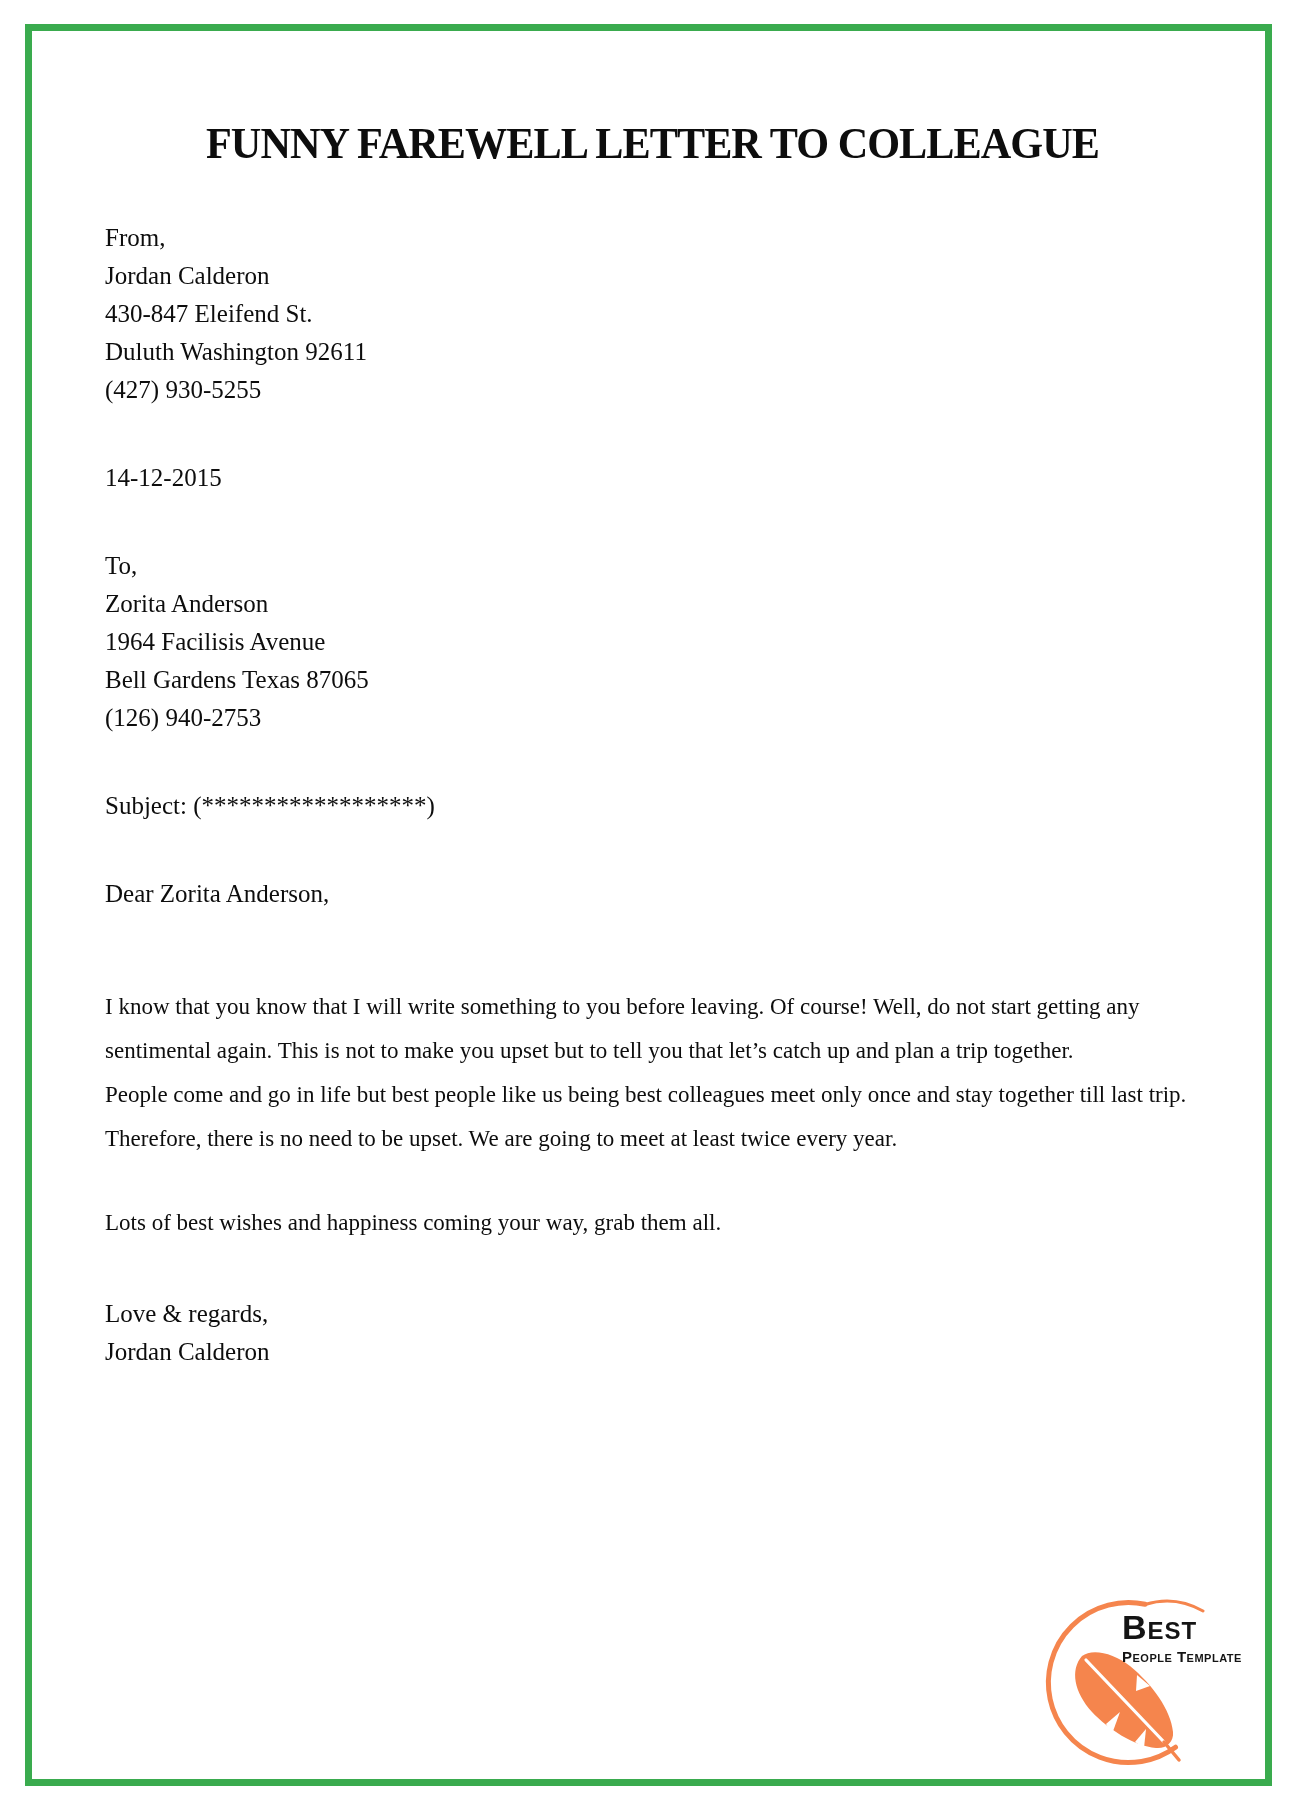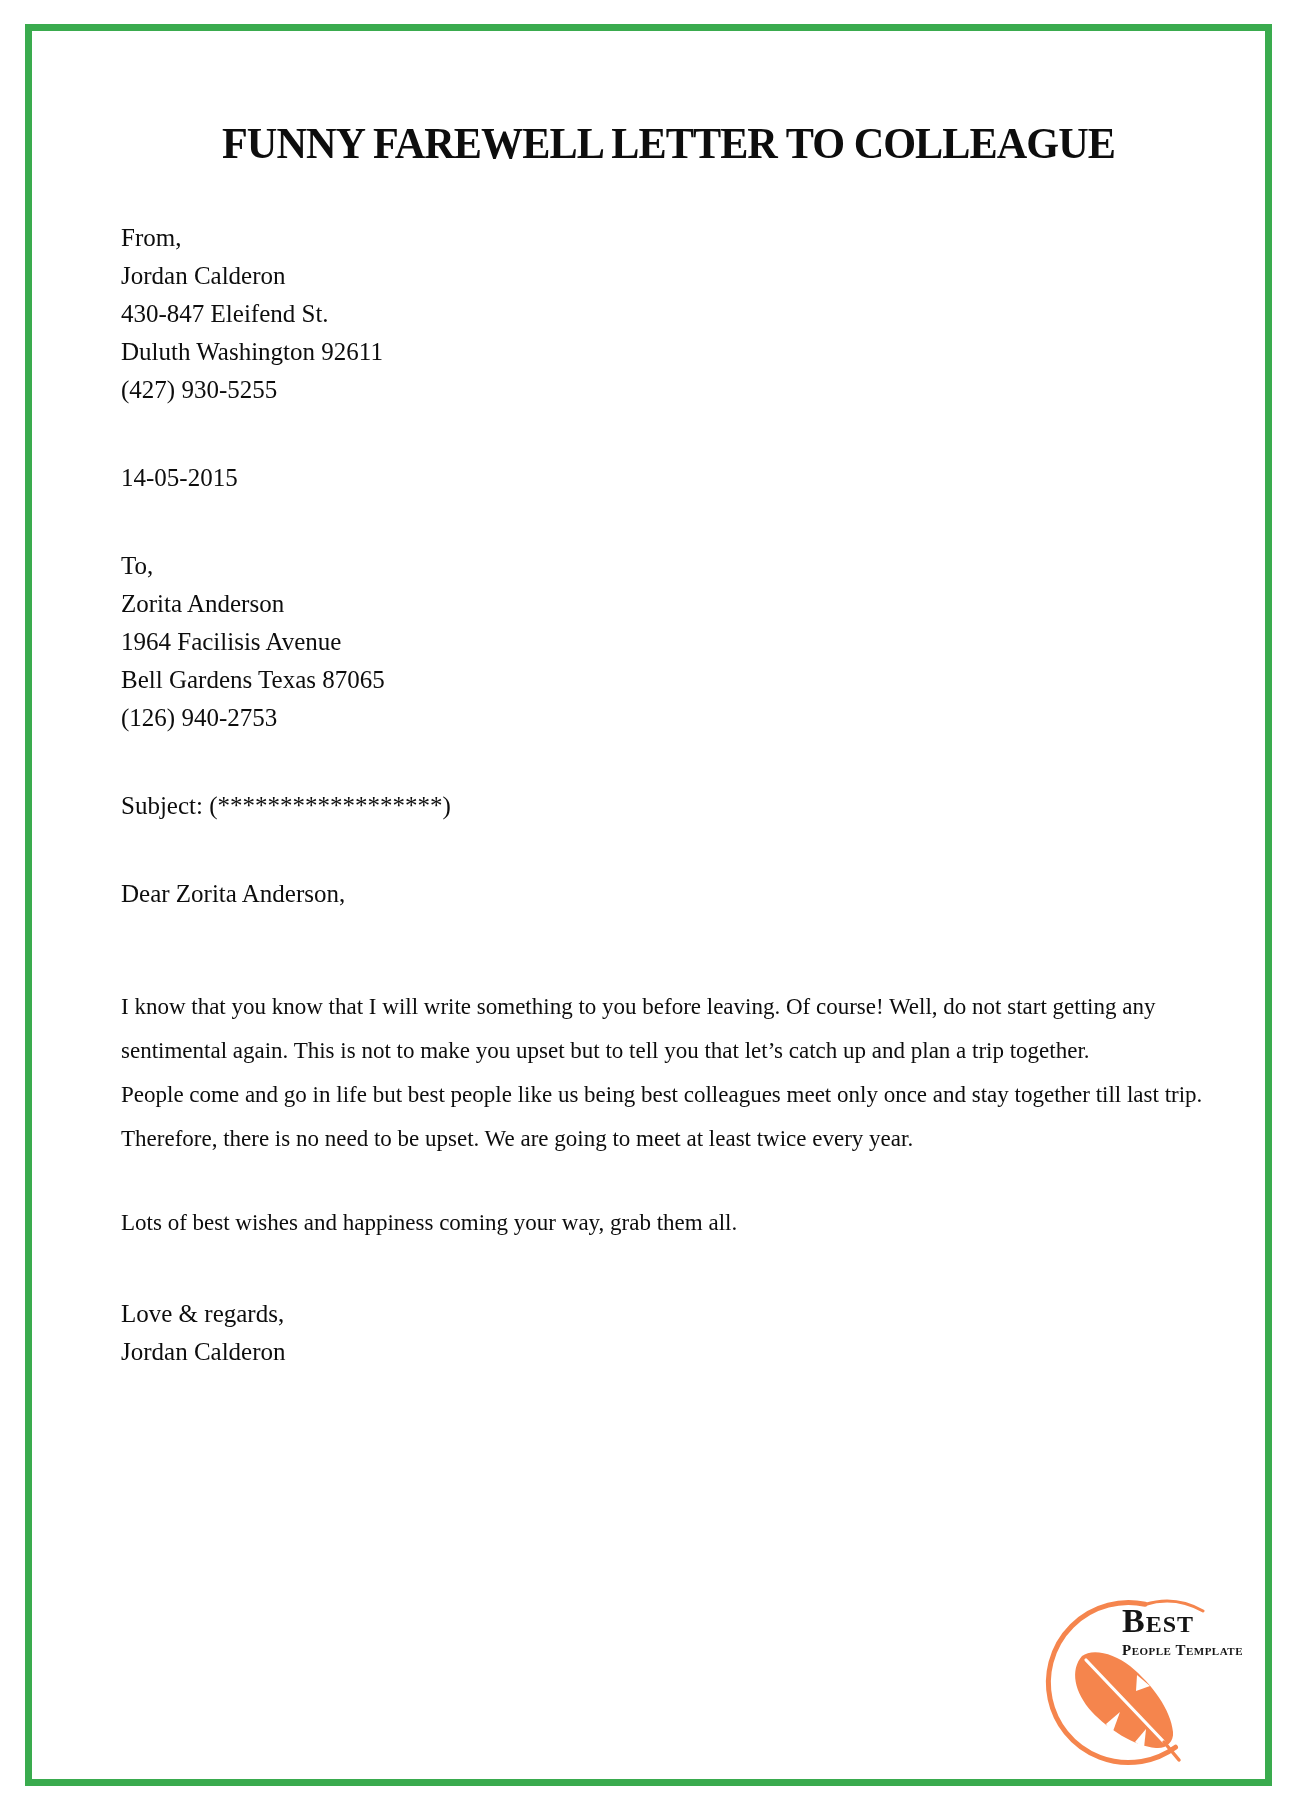--- a/index.html
+++ b/index.html
@@ -19,21 +19,21 @@
     color:var(--ink);
   }
   .frame{
     position:absolute;
     left:25px; top:24px; right:28px; bottom:20px;
     border:7px solid var(--green);
     pointer-events:none;
   }
   .content{
     position:absolute;
-    left:121px; top:118px;
+    left:105px; top:118px;
     width:1095px;
   }
   .doc-title{
     font-size:44px;
     font-weight:bold;
     letter-spacing:-1px;
     text-align:center;
     white-space:nowrap;
     transform:scaleX(0.96);
     transform-origin:center;
@@ -56,22 +56,22 @@
   .logo{
     position:absolute;
     left:1040px;
     top:1596px;
     width:190px;
     height:175px;
   }
   .logo svg{position:absolute;left:0;top:0;}
   .logo-text{
     position:absolute;
-    left:82px; top:8px;
-    font-family:Liberation Serif, serif;
+    left:82px; top:14px;
+    font-family:Liberation Sans, sans-serif;
     color:#141414;
     line-height:1;
   }
   .logo-best{
     display:block;
     font-variant:small-caps;
     font-weight:bold;
     font-size:34px;
     letter-spacing:1px;
   }
@@ -98,21 +98,21 @@
 
     <div class="block">
       <p>From,</p>
       <p>Jordan Calderon</p>
       <p>430-847 Eleifend St.</p>
       <p>Duluth Washington 92611</p>
       <p>(427) 930-5255</p>
     </div>
 
     <div class="block">
-      <p>14-05-2015</p>
+      <p>14-12-2015</p>
     </div>
 
     <div class="block">
       <p>To,</p>
       <p>Zorita Anderson</p>
       <p>1964 Facilisis Avenue</p>
       <p>Bell Gardens Texas 87065</p>
       <p>(126) 940-2753</p>
     </div>
 

